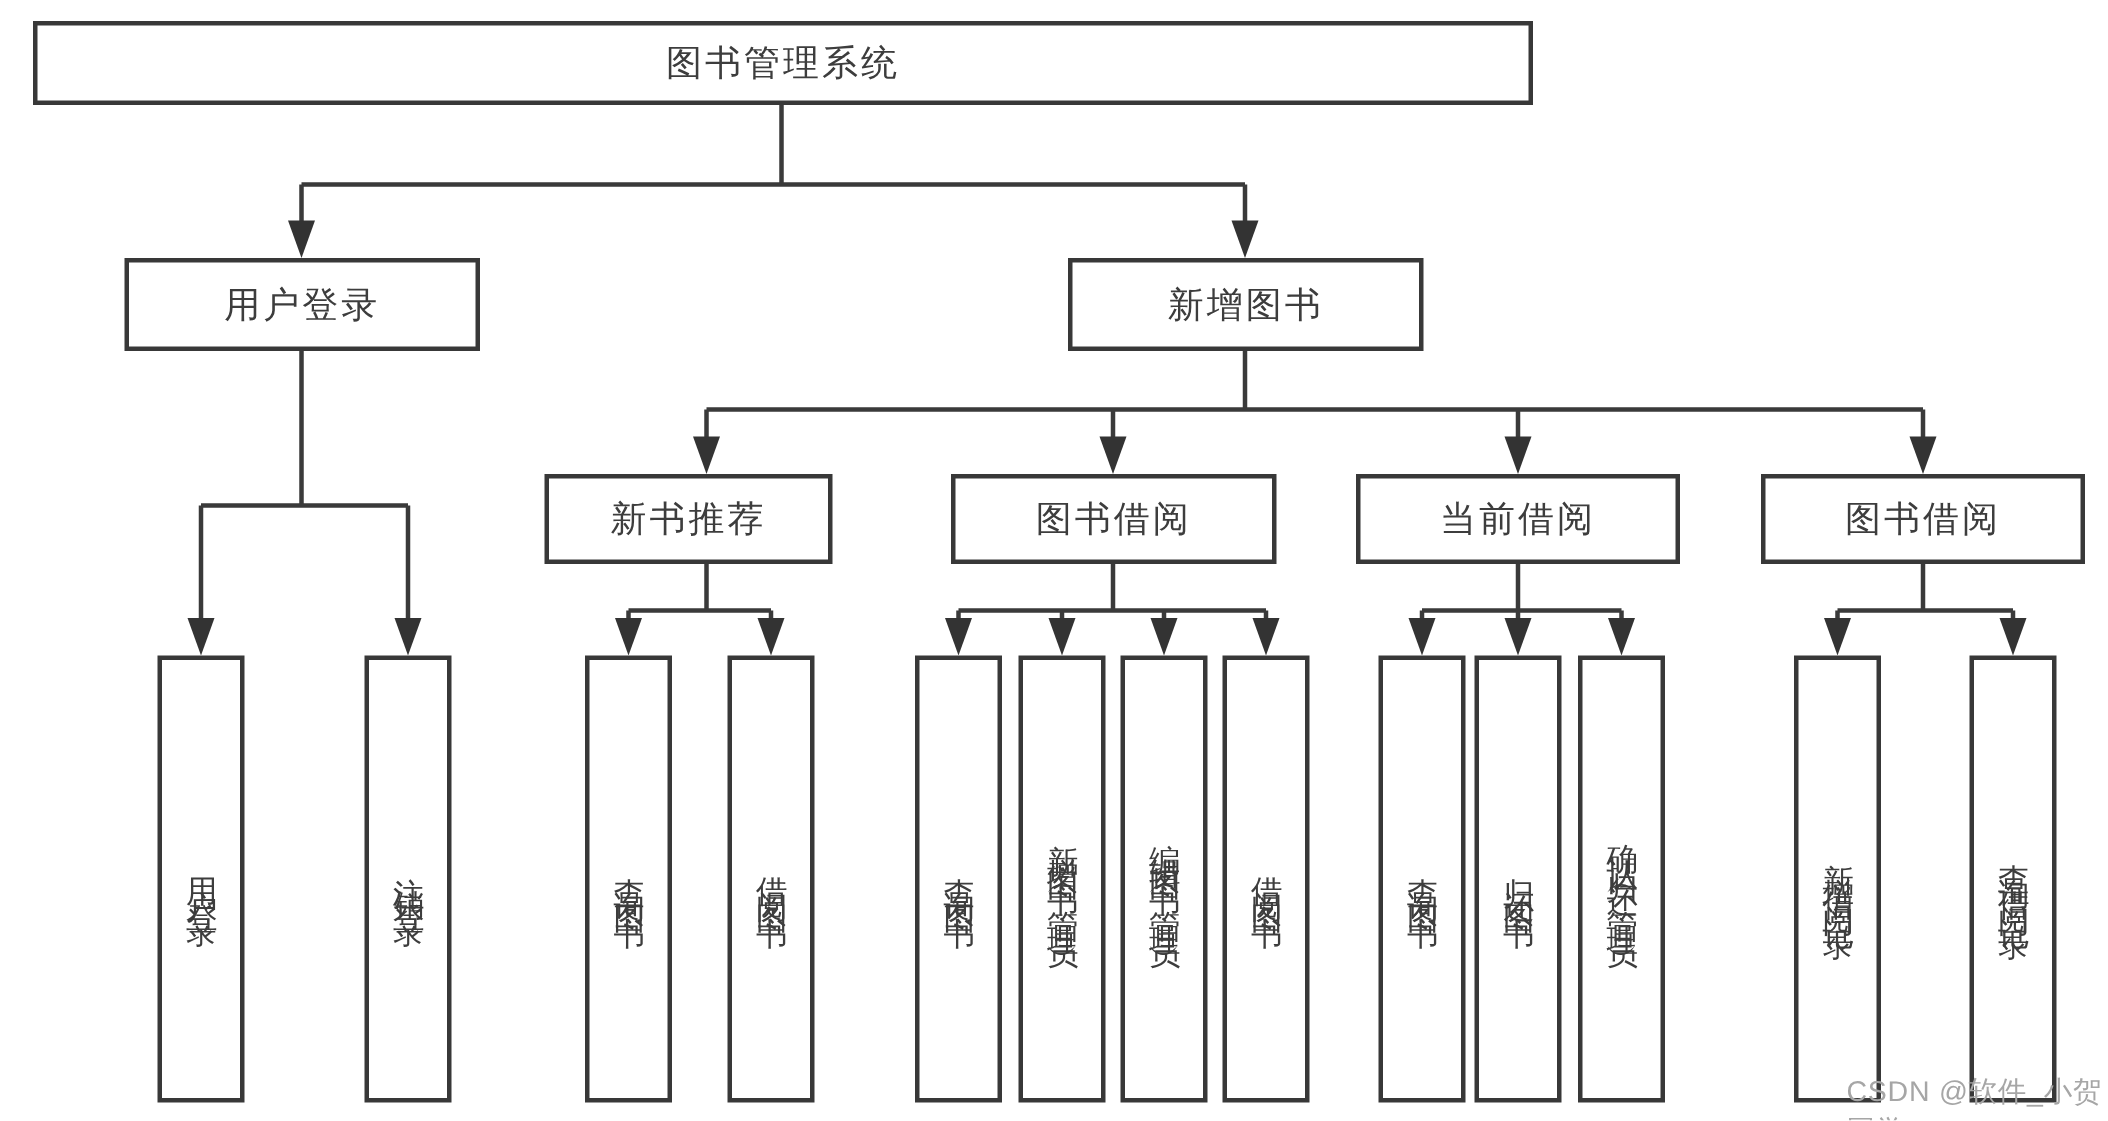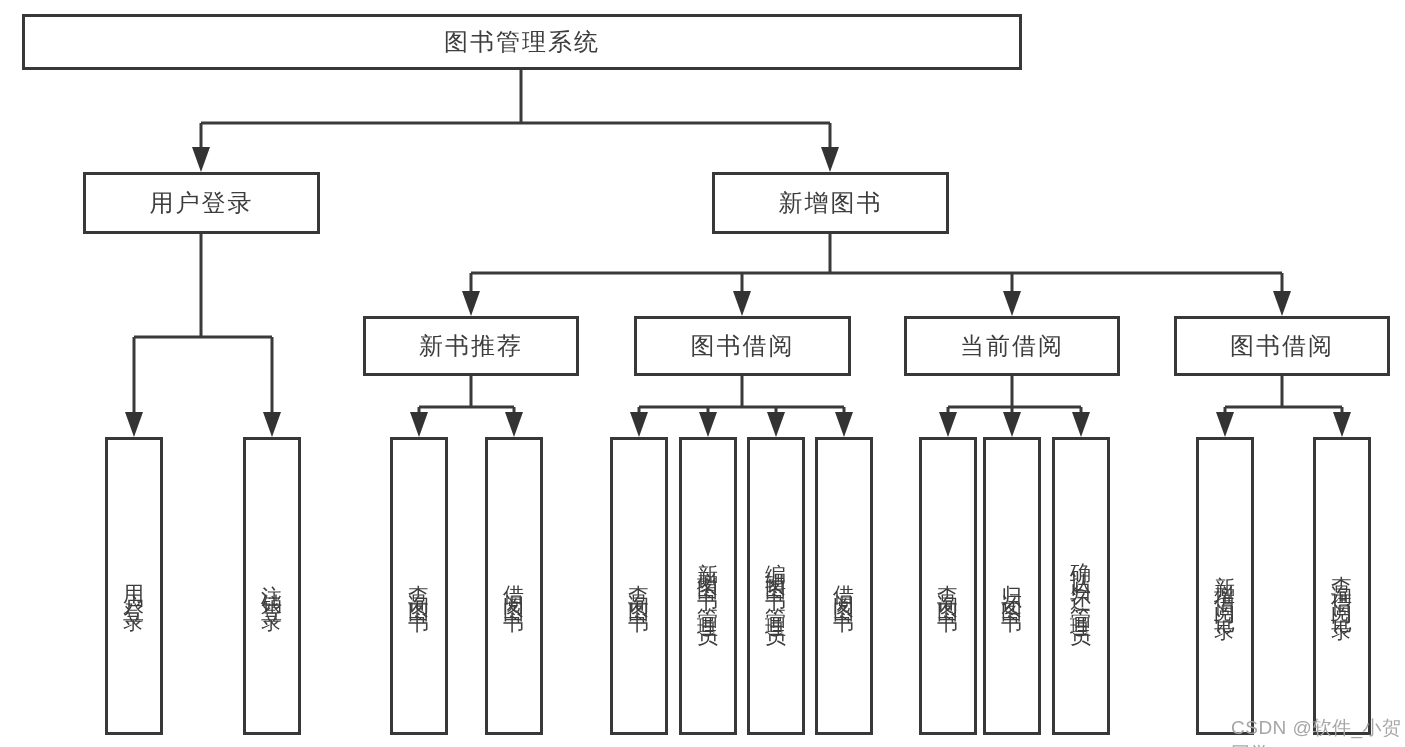--- a/index.html
+++ b/index.html
@@ -61,21 +61,21 @@
       <polygon points="1216,412 1234,412 1225,437"></polygon>
       <polygon points="1333,412 1351,412 1342,437"></polygon>
     </g>
   </svg>
 
   <div class="box h" style="left:22px;top:14px;width:1000px;height:56px">图书管理系统</div>
 
   <div class="box h" style="left:83px;top:172px;width:237px;height:62px">用户登录</div>
   <div class="box h" style="left:712px;top:172px;width:237px;height:62px">新增图书</div>
 
-  <div class="box h" style="left:363px;top:316px;width:216px;height:60px">新书推荐</div>
+  <div class="box h" style="left:363px;top:316px;width:192px;height:60px">新书推荐</div>
   <div class="box h" style="left:634px;top:316px;width:217px;height:60px">图书借阅</div>
   <div class="box h" style="left:904px;top:316px;width:216px;height:60px">当前借阅</div>
   <div class="box h" style="left:1174px;top:316px;width:216px;height:60px">图书借阅</div>
 
   <div class="box v" style="left:105px;top:437px;width:58px;height:298px">用户登录</div>
   <div class="box v" style="left:243px;top:437px;width:58px;height:298px">注销登录</div>
 
   <div class="box v" style="left:390px;top:437px;width:58px;height:298px">查询图书</div>
   <div class="box v" style="left:485px;top:437px;width:58px;height:298px">借阅图书</div>
 

